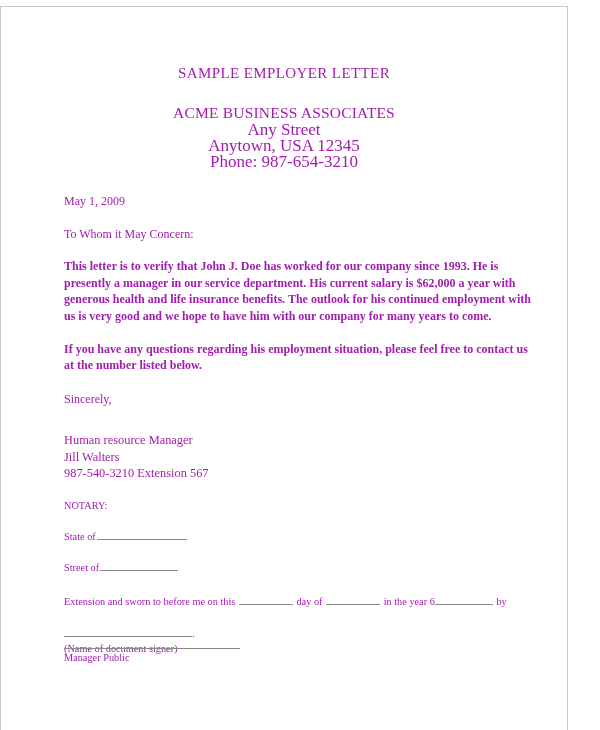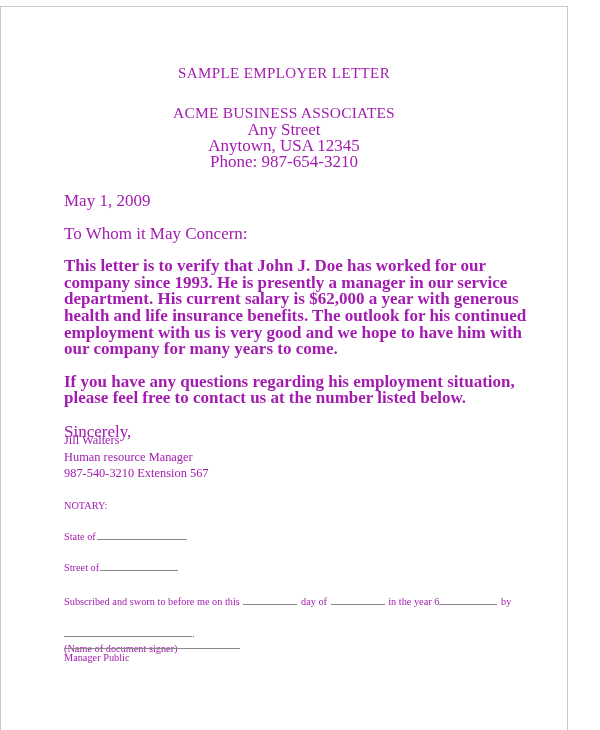--- a/index.html
+++ b/index.html
@@ -48,21 +48,21 @@
     font-size: 17px;
     line-height: 16px;
   }
 
   
   .body-wrap {
     position: absolute;
     left: 63px;
     top: 186px;
     width: 472px;
-    font-size: 17px;
+    font-size: 12px;
     line-height: 16.6px;
   }
   .letter-date { margin: 0; }
   .salutation { margin: 16px 0 0 0; }
   .para { margin: 16px 0 0 0; font-weight: bold; }
   .closing { margin: 17px 0 0 0; }
 
   .signature-block {
     position: absolute;
     left: 63px;
@@ -155,39 +155,39 @@
 
   <div class="body-wrap">
     <p class="letter-date">May 1, 2009</p>
     <p class="salutation">To Whom it May Concern:</p>
     <p class="para">This letter is to verify that John J. Doe has worked for our company since 1993. He is presently a manager in our service department.  His current salary is $62,000 a year with generous health and life insurance benefits.  The outlook for his continued employment with us is very good and we hope to have him with our company for many years to come.</p>
     <p class="para">If you have any questions regarding his employment situation, please feel free to contact us at the number listed below.</p>
     <p class="closing">Sincerely,</p>
   </div>
 
   <div class="signature-block">
+    <div>Human resource Manager</div>
     <div>Jill Walters</div>
-    <div>Human resource Manager</div>
     <div>987-540-3210 Extension 567</div>
   </div>
 
   <div class="notary">
 
     <div class="notary-heading">NOTARY:</div>
 
     <div class="field-row">
       <span class="field-label">State of</span><span class="blank blank-state"></span>
     </div>
 
     <div class="field-row">
       <span class="field-label">Street of</span><span class="blank blank-county"></span>
     </div>
 
     <div class="sworn-row">
-      <span>Subscribed and sworn to before me on this</span>
+      <span>Extension and sworn to before me on this</span>
       <span class="blank blank-inline"></span>
       <span>day of</span>
       <span class="blank blank-inline"></span>
       <span>in the year 6</span><span class="blank blank-year"></span>
       <span>by</span>
     </div>
 
     <div class="signer-group">
       <span class="signer-rule"></span><span>.</span>
       <span class="signer-caption">(Name of document signer)</span>

